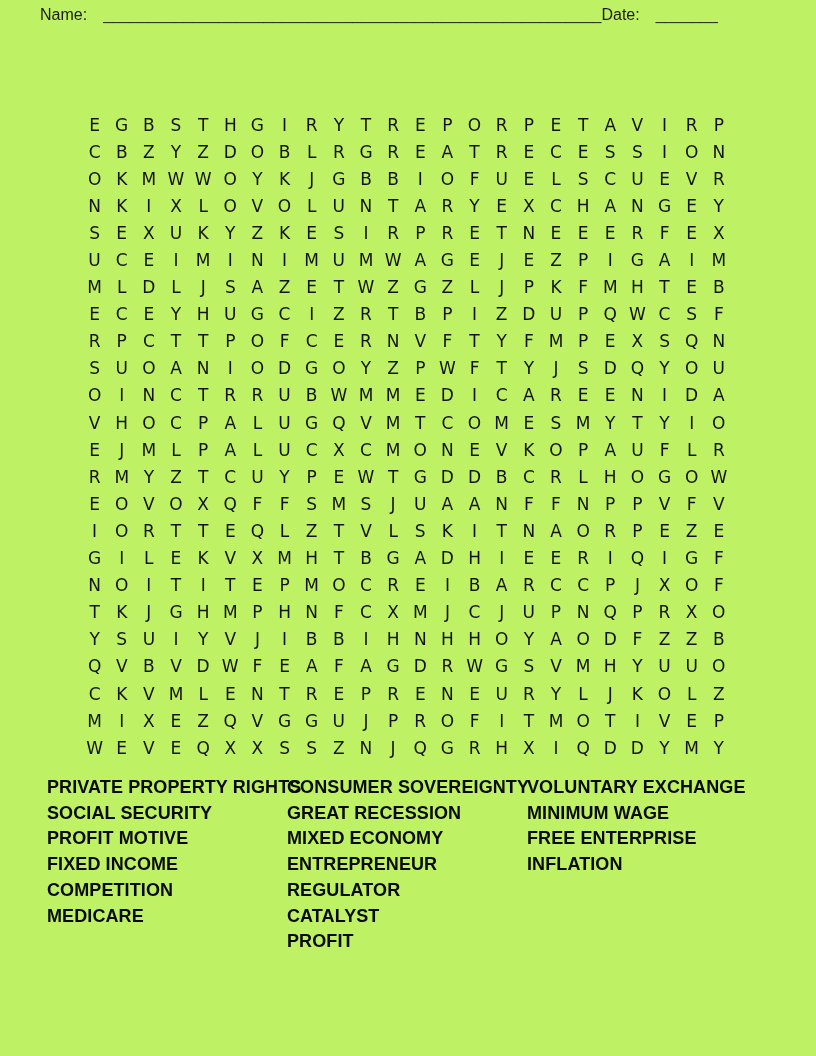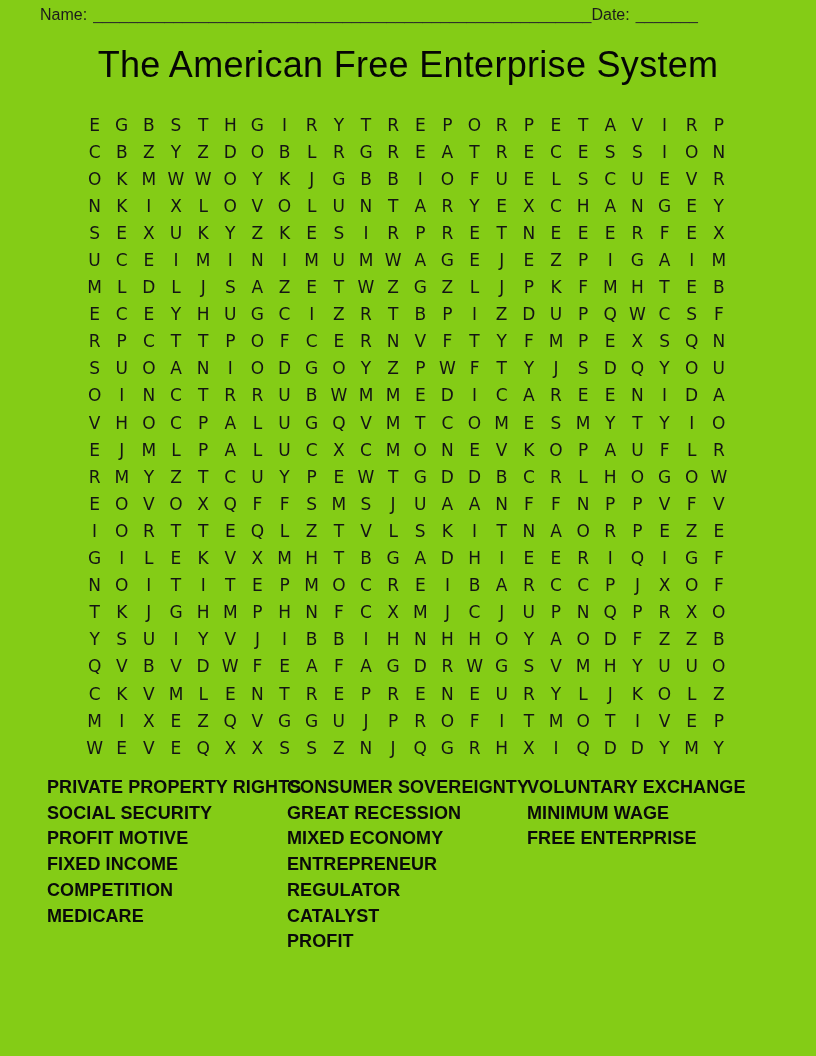--- a/index.html
+++ b/index.html
@@ -3,29 +3,29 @@
 <meta charset="utf-8">
 <style>
   html, body { margin: 0; padding: 0; }
   body {
     width: 816px; height: 1056px;
     background: #ffffff;
     font-family: "Liberation Sans", sans-serif;
     color: #111111;
     overflow: hidden;
   }
-  .page { position: relative; width: 816px; height: 1056px; background: #84cc16; text-decoration: underline; }
+  .page { position: relative; width: 816px; height: 1056px; background: #bef264; text-decoration: underline; }
 
   
   .header {
     position: absolute; top: 6px; left: 40px; right: 36px;
     display: flex; align-items: baseline;
     font-size: 16px; color: #1c1c1c; white-space: nowrap;
   }
-  .hline { margin-left: 6px; color: #2a2a2a; letter-spacing: 0; text-align: right; }
+  .hline { margin-left: 16px; color: #2a2a2a; letter-spacing: 0; text-align: right; }
   .date-label { }
 
   
   .title {
     position: absolute; top: 44px; left: 0; width: 816px;
     margin: 0; text-align: center;
     font-size: 36px; font-weight: 400; letter-spacing: 0.3px;
     color: #050505;
   }
 
@@ -55,21 +55,20 @@
 
 <div class="page">
 
   <div class="header">
     <span>Name:</span>
     <span class="hline">________________________________________________________</span>
     <span class="date-label">Date:</span>
     <span class="hline">_______</span>
   </div>
 
-  <h1 class="title">The American Free Enterprise System</h1>
 
   <div class="grid" id="letter-grid">
       <span class="cell">E</span>
       <span class="cell">G</span>
       <span class="cell">B</span>
       <span class="cell">S</span>
       <span class="cell">T</span>
       <span class="cell">H</span>
       <span class="cell">G</span>
       <span class="cell">I</span>
@@ -658,16 +657,17 @@
         <div class="word-item">MIXED ECONOMY</div>
         <div class="word-item">ENTREPRENEUR</div>
         <div class="word-item">REGULATOR</div>
         <div class="word-item">CATALYST</div>
         <div class="word-item">PROFIT</div>
       </div>
       <div class="word-col">
         <div class="word-item">VOLUNTARY EXCHANGE</div>
         <div class="word-item">MINIMUM WAGE</div>
         <div class="word-item">FREE ENTERPRISE</div>
+        <div class="word-item">INFLATION</div>
       </div>
     </div>
 
 </div>
 
 </body></html>

